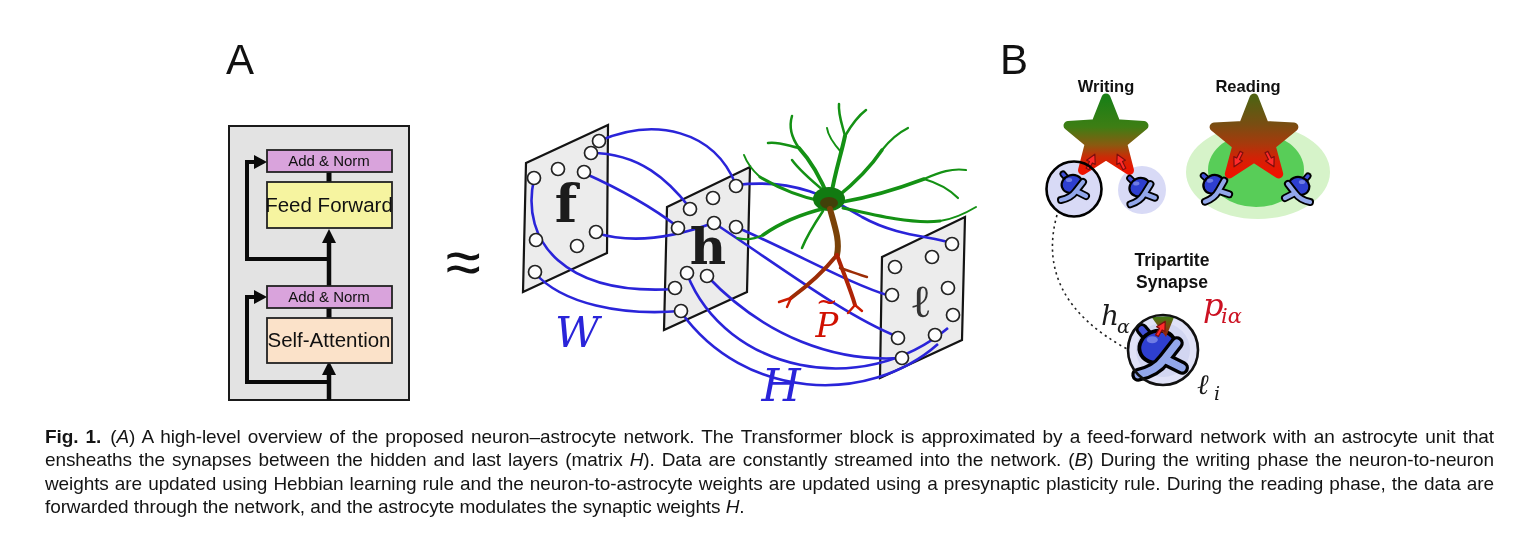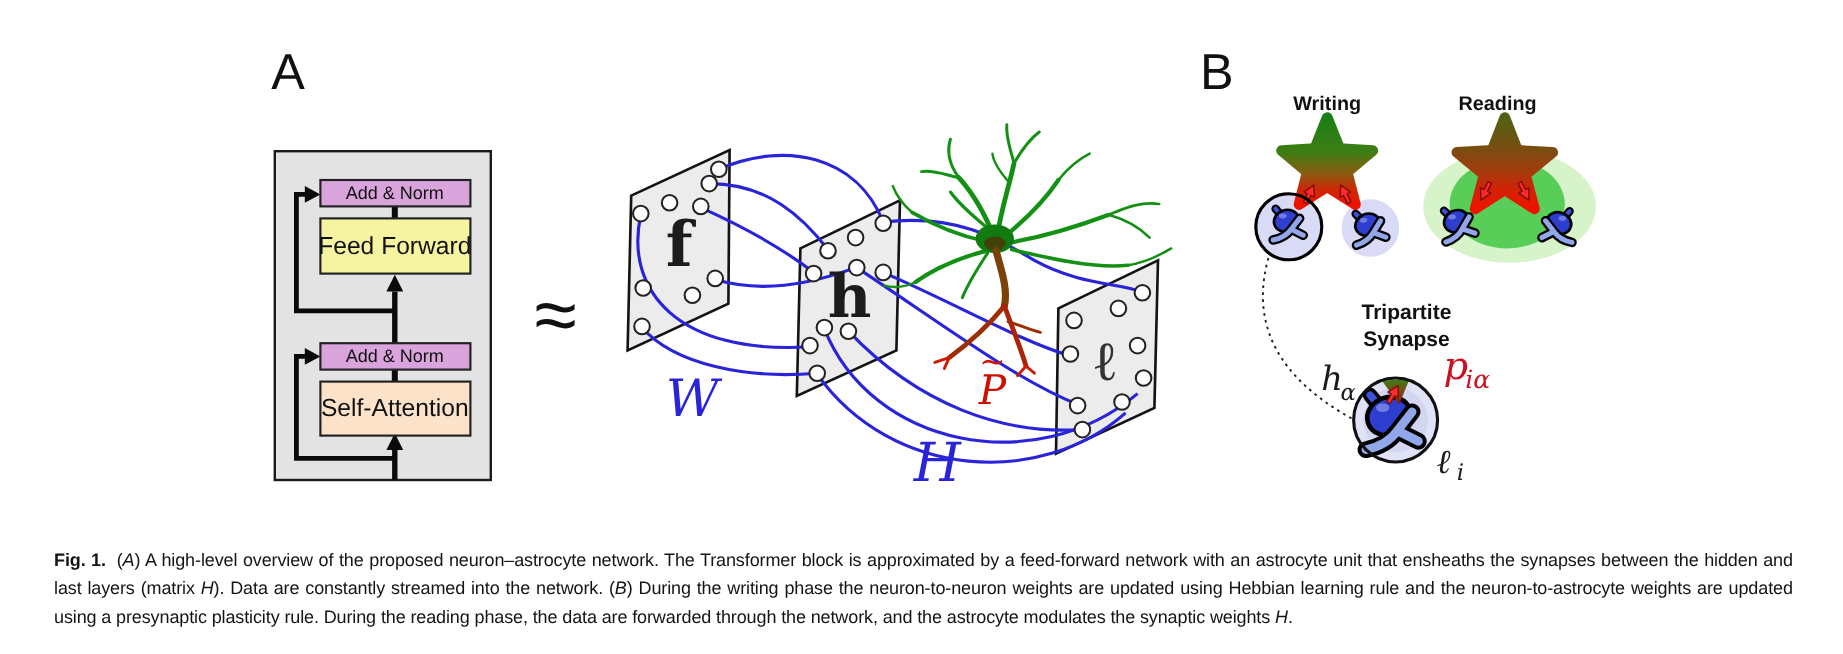--- a/index.html
+++ b/index.html
@@ -1,21 +1,21 @@
 <!DOCTYPE html>
 <html><head>
 <meta charset="utf-8">
 <style>
   html,body{margin:0;padding:0;background:#fff;}
   #stage{position:relative;width:1536px;height:545px;background:#ffffff;overflow:hidden;
          font-family:"Liberation Sans",sans-serif;}
   #figure-svg{position:absolute;left:0;top:0;}
   .caption{position:absolute;left:45px;top:425px;width:1449px;
-           font-family:"Liberation Sans",sans-serif;font-size:15px;line-height:23.4px;
-           color:#141414;text-align:justify;letter-spacing:-0.1px;margin-top:31px;}
+           font-family:"Liberation Sans",sans-serif;font-size:19px;line-height:23.4px;
+           color:#141414;text-align:justify;letter-spacing:-0.1px;}
   .caption .b{font-weight:bold;margin-right:9px;}
   .caption .i{font-style:italic;}
   text{user-select:none;}
   .sans{font-family:"Liberation Sans",sans-serif;}
   .serif{font-family:"DejaVu Serif",serif;}
 </style>
 </head>
 <body>
 
 <div id="stage">

